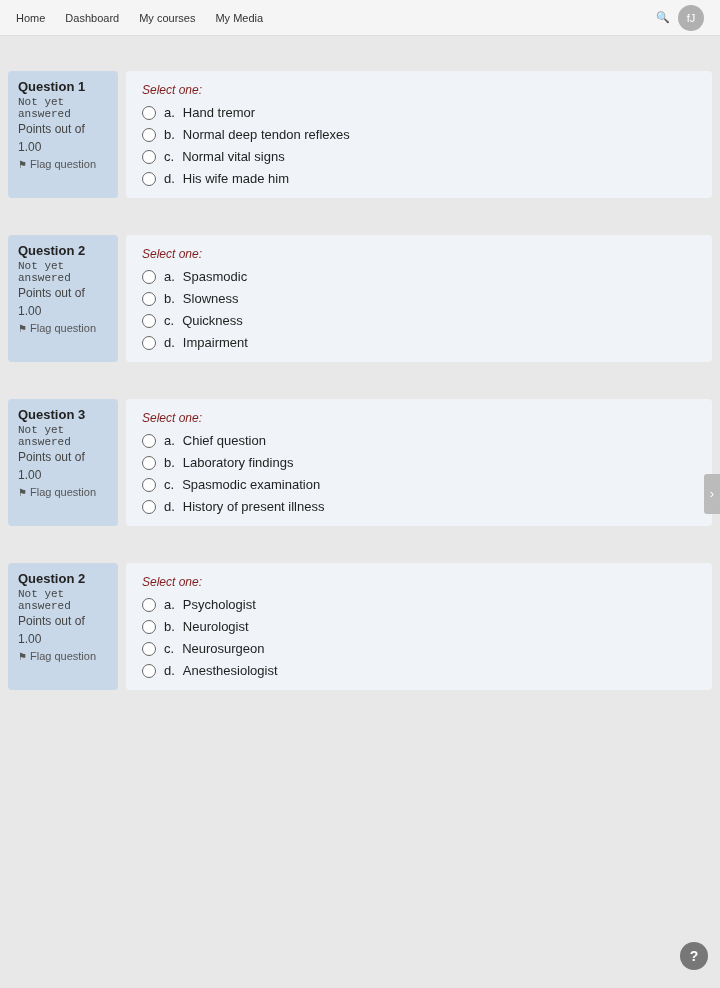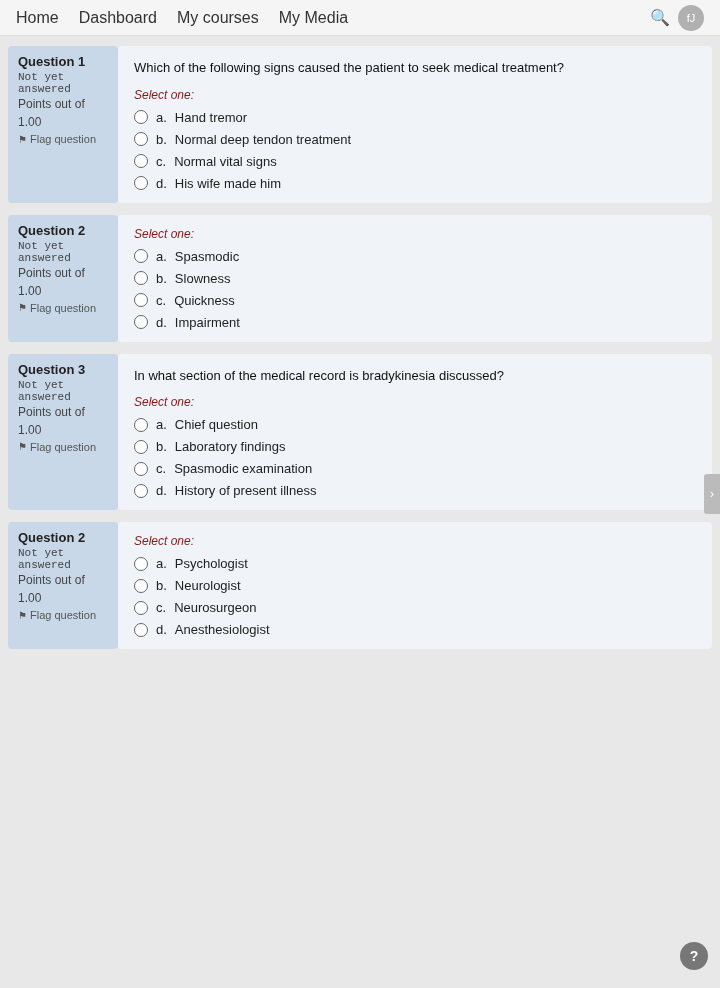--- a/index.html
+++ b/index.html
@@ -14,21 +14,21 @@
     .nav-bar {
       background: #f5f5f5;
       border-bottom: 1px solid #ddd;
       padding: 8px 16px;
       display: flex;
       align-items: center;
       gap: 20px;
       height: 36px;
     }
     .nav-bar span {
-      font-size: 16px;
+      font-size: 11px;
       color: #333;
       cursor: pointer;
     }
     .nav-icons {
       margin-left: auto;
       display: flex;
       align-items: center;
       gap: 8px;
     }
     .nav-icon-circle {
@@ -43,21 +43,22 @@
       color: white;
     }
     .main-content {
       padding: 10px 8px;
       display: flex;
       flex-direction: column;
       gap: 12px;
     }
     .question-block {
       display: flex;
-      gap: 0;
+      gap: 8px;
+      margin-top: 25px;
     }
     .question-sidebar {
       width: 110px;
       min-width: 110px;
       background: #c8d8e8;
       border-radius: 4px;
       padding: 8px 10px;
       font-size: 11.5px;
     }
     .question-number {
@@ -184,32 +185,31 @@
       <div class="question-number">Question 1</div>
       <div class="question-status">Not yet answered</div>
       <div class="question-points">Points out of</div>
       <div class="question-points">1.00</div>
       <div class="flag-question">
         <span class="flag-icon">⚑</span>
         <span>Flag question</span>
       </div>
     </div>
     <div class="question-main">
-      <div class="question-text">Which of the following signs caused the patient to seek medical treatment?</div>
       <div class="select-one-label">Select one:</div>
       <ul class="options-list">
         <li class="option-item">
           <div class="radio-circle"></div>
           <span class="option-label">a.</span>
           <span class="option-label">Hand tremor</span>
         </li>
         <li class="option-item">
           <div class="radio-circle"></div>
           <span class="option-label">b.</span>
-          <span class="option-label">Normal deep tendon treatment</span>
+          <span class="option-label">Normal deep tendon reflexes</span>
         </li>
         <li class="option-item">
           <div class="radio-circle"></div>
           <span class="option-label">c.</span>
           <span class="option-label">Normal vital signs</span>
         </li>
         <li class="option-item">
           <div class="radio-circle"></div>
           <span class="option-label">d.</span>
           <span class="option-label">His wife made him</span>
@@ -261,21 +261,20 @@
       <div class="question-number">Question 3</div>
       <div class="question-status">Not yet answered</div>
       <div class="question-points">Points out of</div>
       <div class="question-points">1.00</div>
       <div class="flag-question">
         <span class="flag-icon">⚑</span>
         <span>Flag question</span>
       </div>
     </div>
     <div class="question-main">
-      <div class="question-text">In what section of the medical record is bradykinesia discussed?</div>
       <div class="select-one-label">Select one:</div>
       <ul class="options-list">
         <li class="option-item">
           <div class="radio-circle"></div>
           <span class="option-label">a.</span>
           <span class="option-label">Chief question</span>
         </li>
         <li class="option-item">
           <div class="radio-circle"></div>
           <span class="option-label">b.</span>

